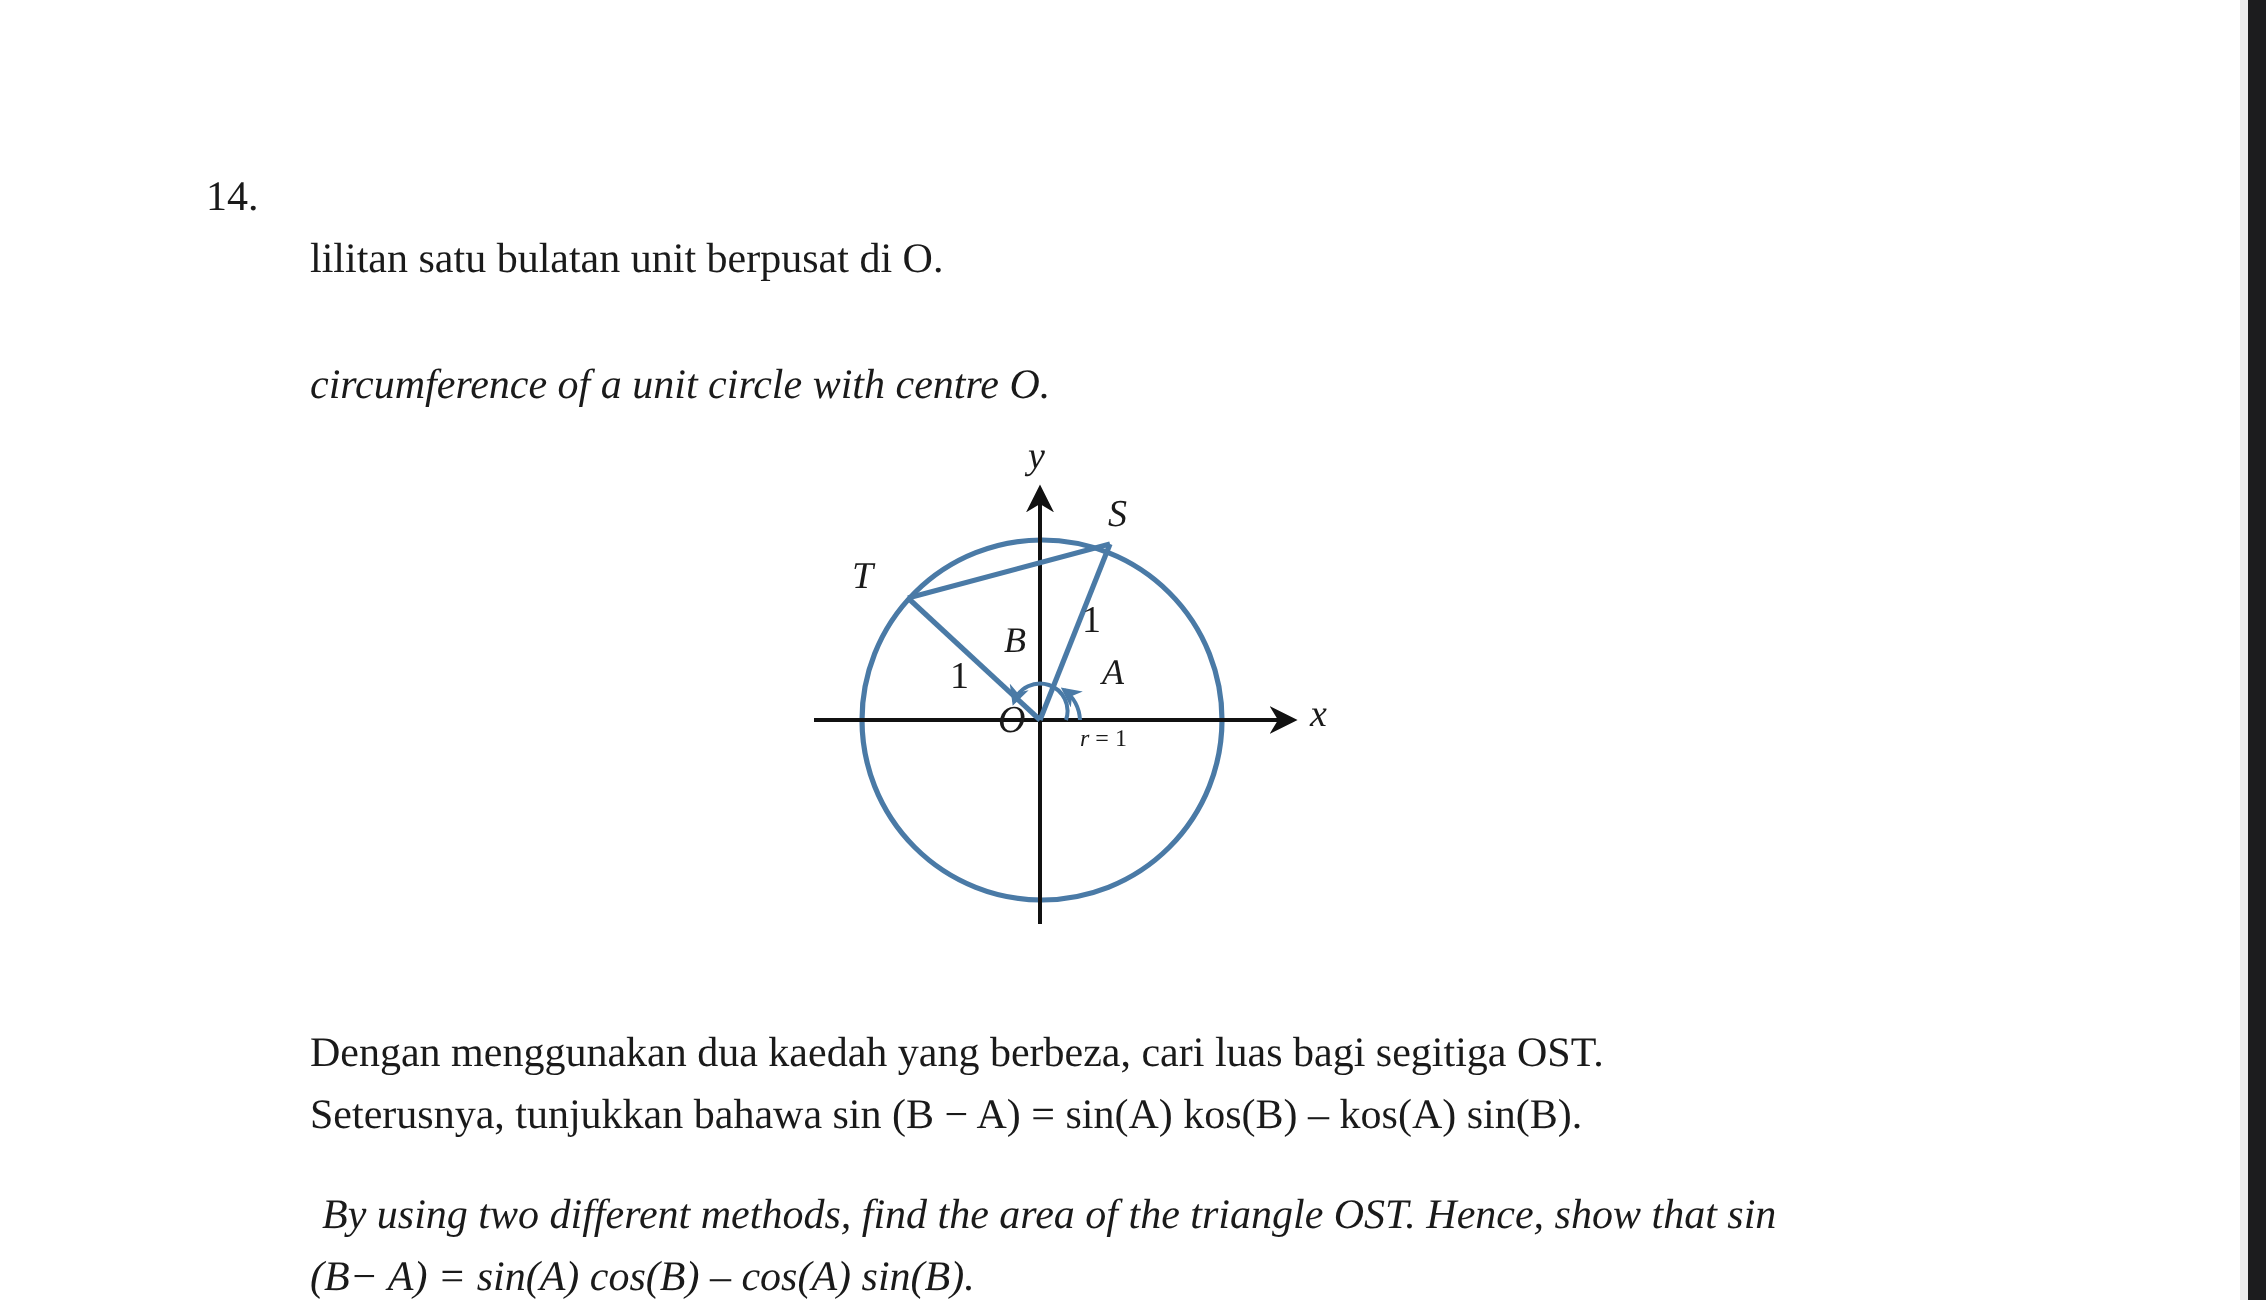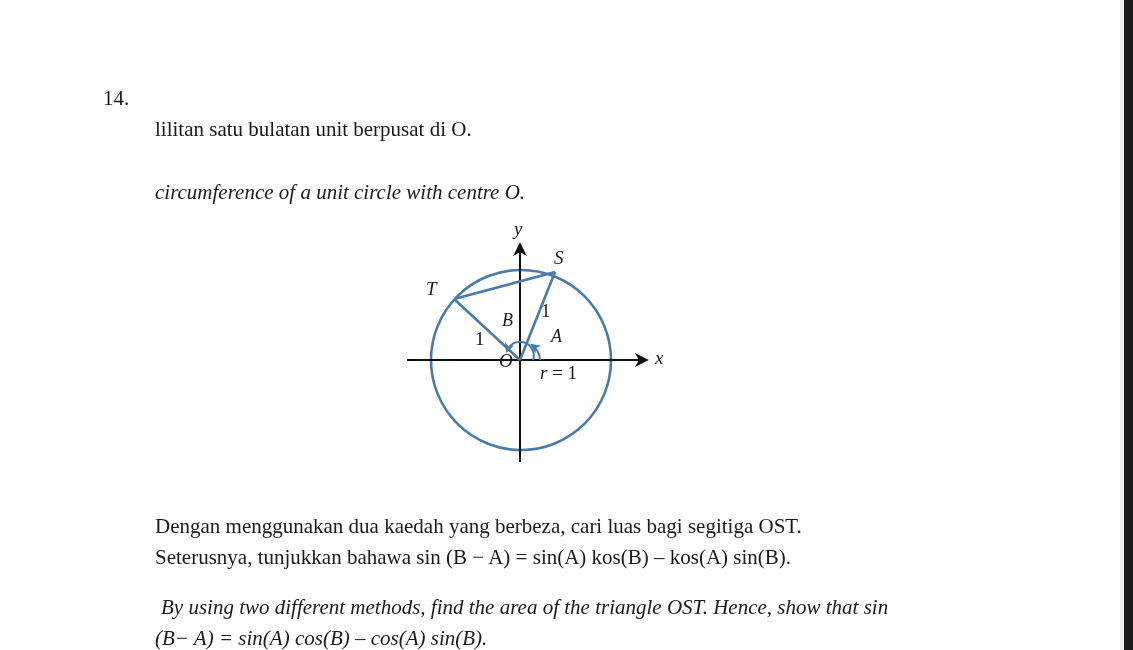--- a/index.html
+++ b/index.html
@@ -55,21 +55,21 @@
     
     <span style="position:absolute;left:119px;top:4px;font-size:19px;font-style:italic;">y</span>
     <span style="position:absolute;left:260px;top:133px;font-size:19px;font-style:italic;">x</span>
     <span style="position:absolute;left:159px;top:33px;font-size:19px;font-style:italic;">S</span>
     <span style="position:absolute;left:31px;top:64px;font-size:19px;font-style:italic;">T</span>
     <span style="position:absolute;left:104px;top:136px;font-size:19px;font-style:italic;">O</span>
     <span style="position:absolute;left:156px;top:112px;font-size:18px;font-style:italic;">A</span>
     <span style="position:absolute;left:107px;top:96px;font-size:18px;font-style:italic;">B</span>
     <span style="position:absolute;left:146px;top:86px;font-size:19px;">1</span>
     <span style="position:absolute;left:80px;top:114px;font-size:19px;">1</span>
-    <span style="position:absolute;left:145px;top:148px;font-size:19px;text-align:center;"><span class="it" style="font-style:italic;">r</span><span> = 1</span></span>
+    <span style="position:absolute;left:145px;top:148px;font-size:12px;text-align:center;"><span class="it" style="font-style:italic;">r</span><span> = 1</span></span>
   </div>
 
   <div class="line body-text" style="top:498px;">Dengan menggunakan dua kaedah yang berbeza, cari luas bagi segitiga OST.</div>
   <div class="line body-text" style="top:529px;">Seterusnya, tunjukkan bahawa sin (B − A) = sin(A) kos(B) – kos(A) sin(B).</div>
   <div class="line body-text it" style="top:579px;left:161px;">By using two different methods, find the area of the triangle OST. Hence, show that sin</div>
   <div class="line body-text it" style="top:610px;text-align:right;">(B− A) = sin(A) cos(B) – cos(A) sin(B).</div>
 
   <div class="marks">[5 markah / marks]</div>
 </div>
 

